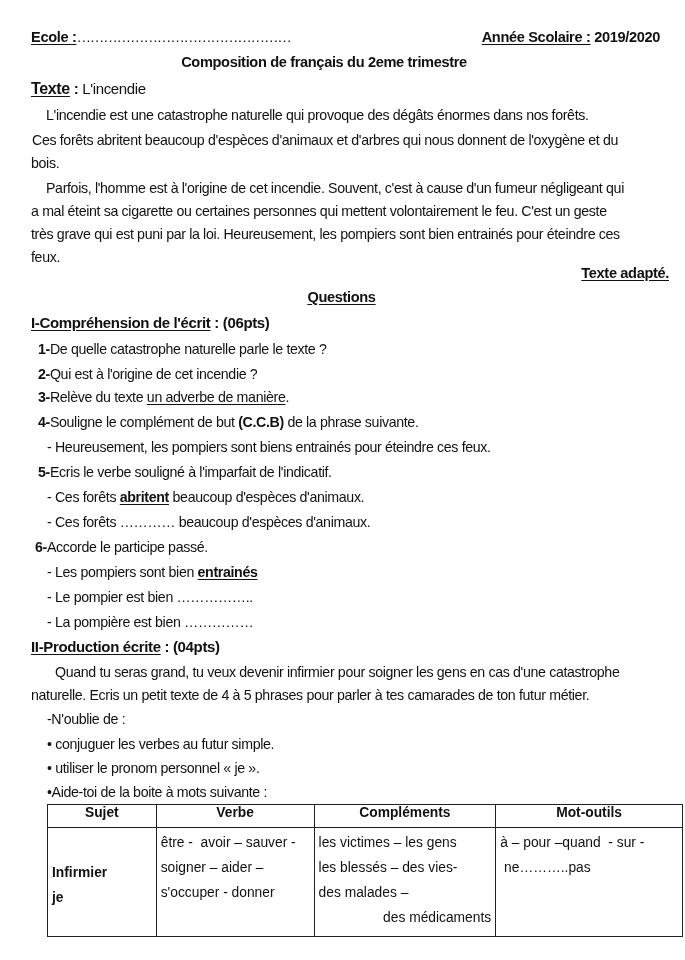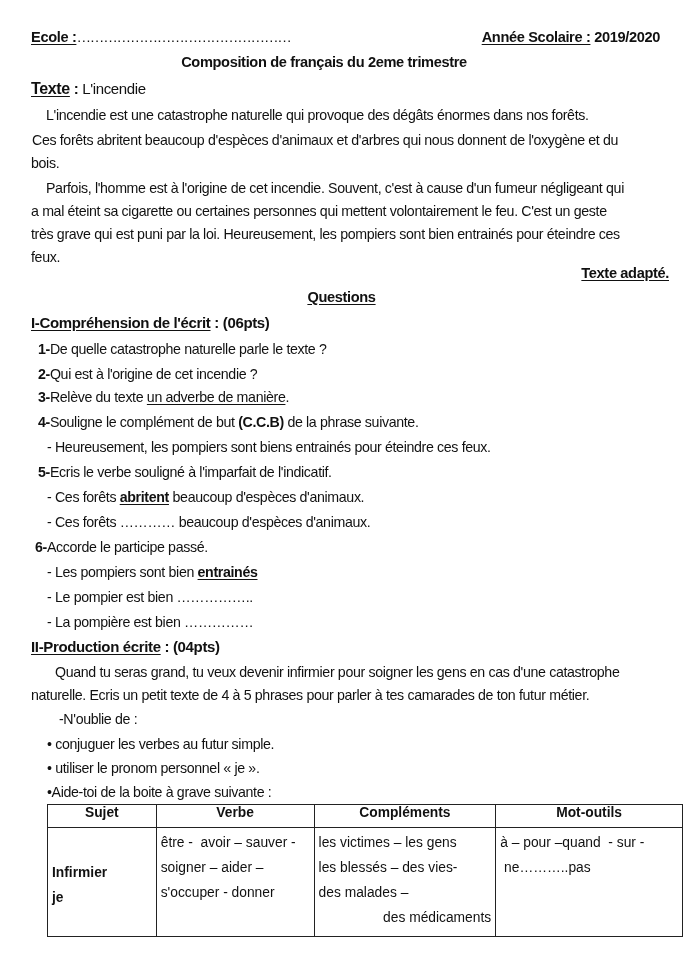--- a/index.html
+++ b/index.html
@@ -85,24 +85,24 @@
   <span>- Les pompiers sont bien </span><span class="b u">entrainés</span>
 </div>
 <div class="abs narrow" style="left:47px; top:589px;">- Le pompier est bien  ……………..</div>
 <div class="abs narrow" style="left:47px; top:614px;">- La pompière est bien ……………</div>
 
 <div class="abs narrow b" style="left:31px; top:638px; font-size:15px;">
   <span class="u">II-Production écrite</span><span> : (04pts)</span>
 </div>
 <div class="abs narrow" style="left:55px; top:664px;">Quand tu seras grand, tu veux devenir infirmier pour soigner les gens en cas d'une catastrophe</div>
 <div class="abs narrow" style="left:31px; top:687px;">naturelle. Ecris un petit texte de 4 à 5 phrases pour parler à tes camarades de ton futur métier.</div>
-<div class="abs narrow" style="left:59px; top:711px;">-N'oublie de :</div>
+<div class="abs narrow" style="left:47px; top:711px;">-N'oublie de :</div>
 <div class="abs narrow" style="left:47px; top:736px;">• conjuguer les verbes au futur simple.</div>
 <div class="abs narrow" style="left:47px; top:760px;">• utiliser le pronom personnel « je ».</div>
-<div class="abs narrow" style="left:47px; top:784px;">•Aide-toi de la boite à grave suivante :</div>
+<div class="abs narrow" style="left:47px; top:784px;">•Aide-toi de la boite à mots suivante :</div>
 
 <table class="words">
   <colgroup>
     <col style="width:109px">
     <col style="width:158px">
     <col style="width:182px">
     <col style="width:187px">
   </colgroup>
   <thead>
     <tr>

